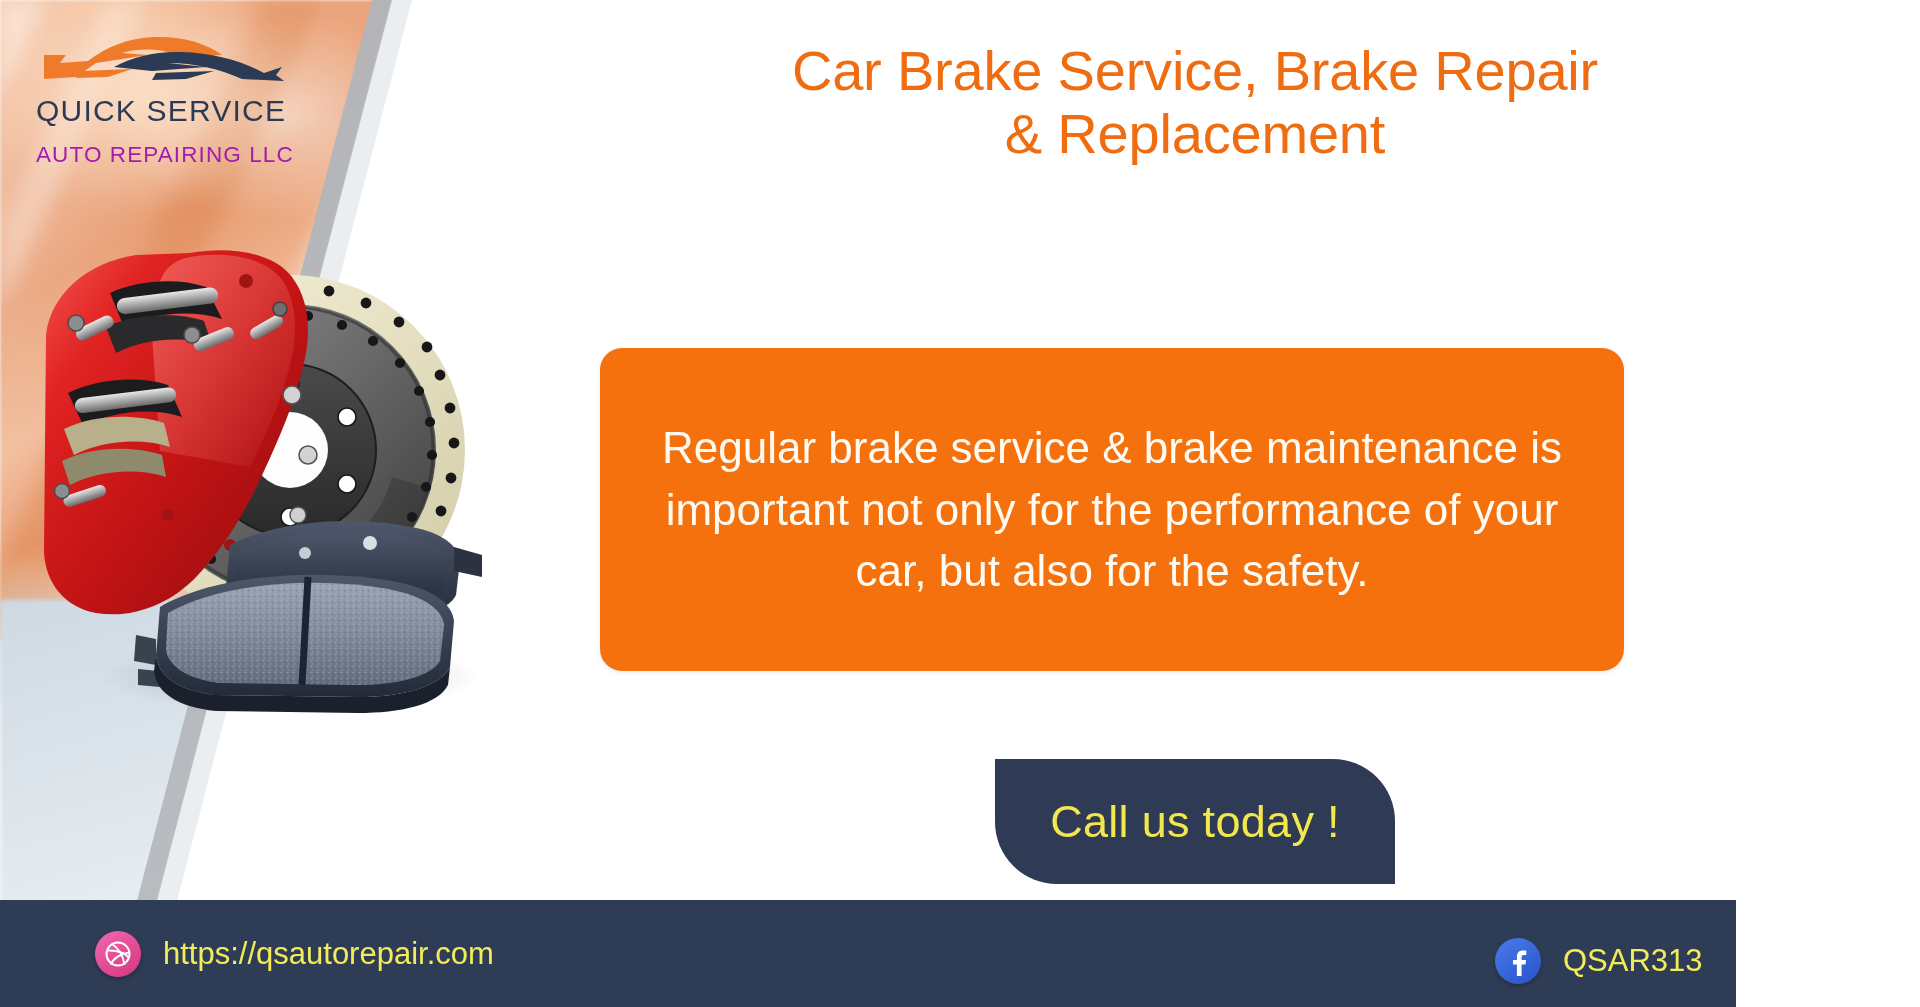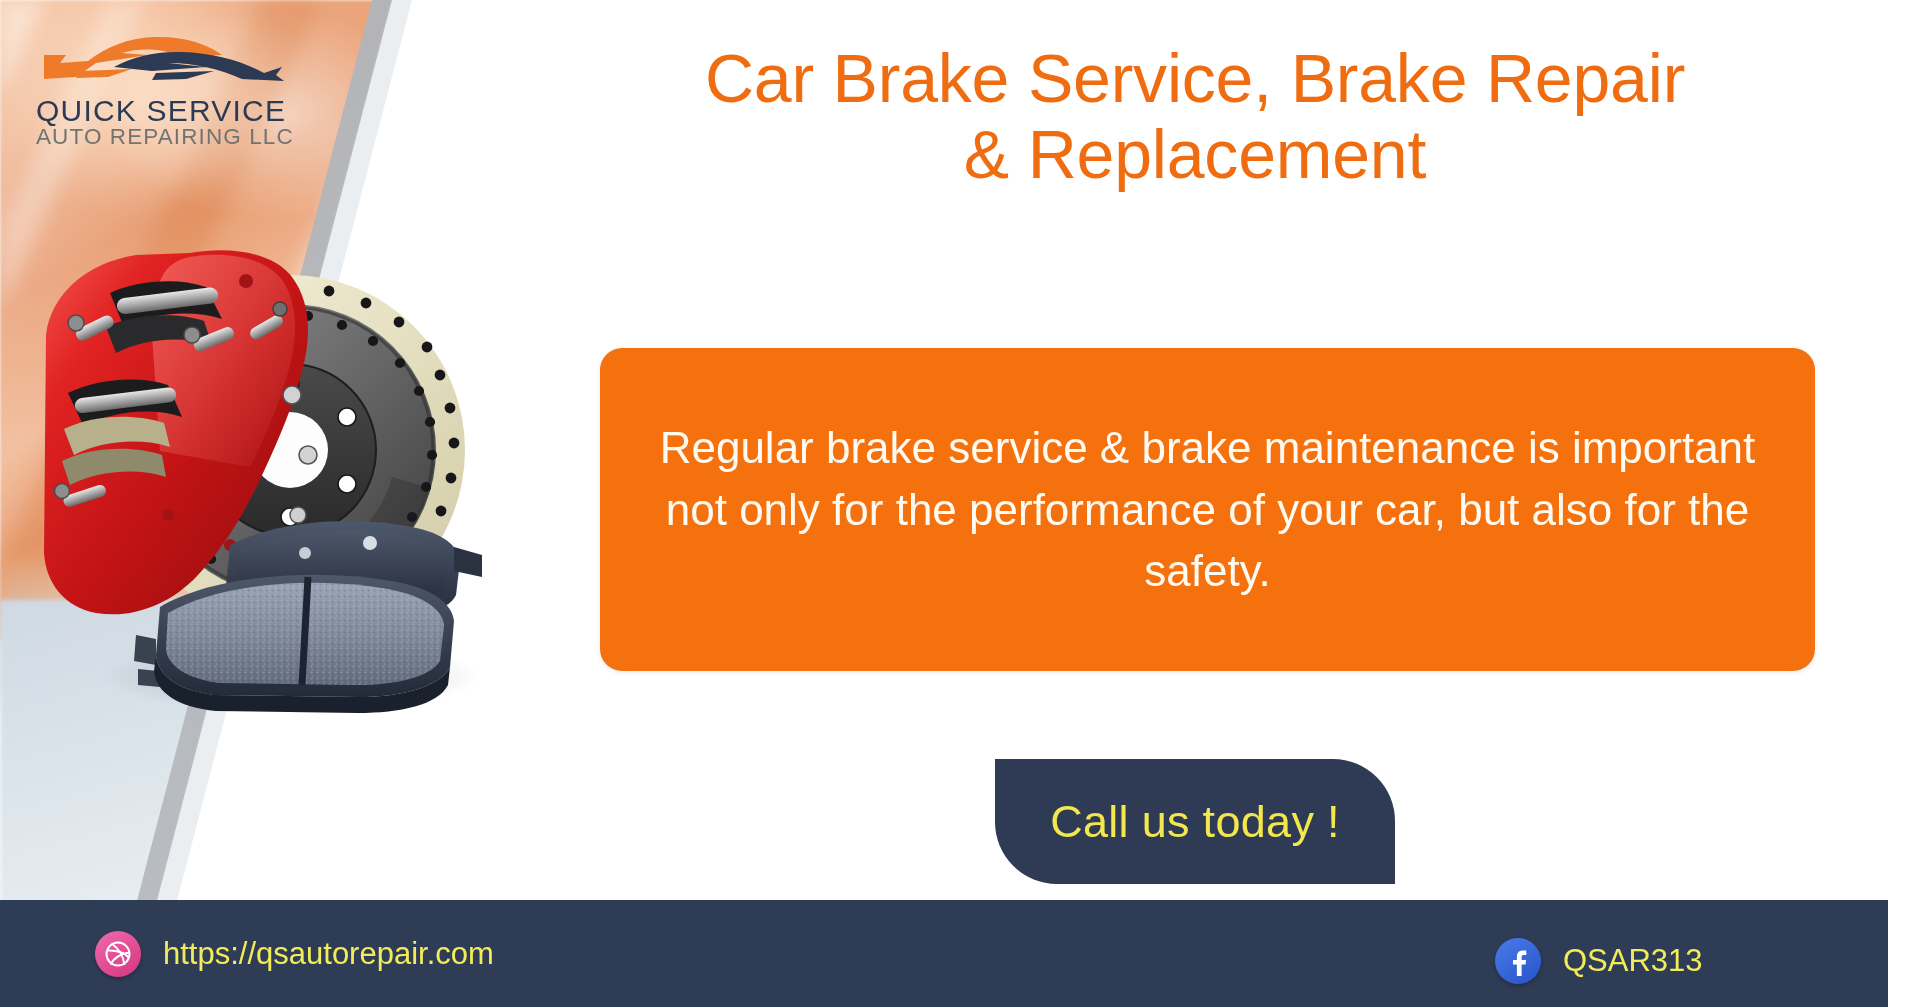--- a/index.html
+++ b/index.html
@@ -65,60 +65,60 @@
   }
 
   
   .logo{ position:absolute; left:36px; top:33px; width:262px; }
   .logo-car{ display:block; width:250px; height:52px; }
   .logo-l1{
     font-size:30px; letter-spacing:1.2px; color:#2d3a53; font-weight:400;
     line-height:1; margin-top:11px; white-space:nowrap;
   }
   .logo-l2{
-    font-size:22.5px; letter-spacing:1.1px; color:#737373; font-weight:400;
-    line-height:1; margin-top:0; white-space:nowrap;
+    font-size:22.5px; letter-spacing:1.1px; color:#a21caf; font-weight:400;
+    line-height:1; margin-top:18px; white-space:nowrap;
   }
 
   
   .brake{ position:absolute; left:40px; top:215px; width:470px; height:500px; }
   .brake svg{ display:block; }
 
   
   .headline{
     position:absolute; left:500px; top:40px; width:1390px;
-    text-align:center; color:#ef6c10; font-size:68px; line-height:1.12;
+    text-align:center; color:#ef6c10; font-size:56px; line-height:1.12;
     font-weight:400; letter-spacing:-.2px;
   }
   .headline .l2{ display:block;text-align:center; }
 
   
   .callout{
-    position:absolute; left:600px; top:348px; width:1215px; height:323px;
+    position:absolute; left:600px; top:348px; width:1024px; height:323px;
     background:#f4710d; border-radius:22px;
     display:flex; align-items:center; justify-content:center;
     box-shadow:0 2px 5px rgba(0,0,0,.07);
   }
   .callout p{
     color:#fffaf2; font-size:44px; line-height:1.40; text-align:center;
     padding:0 38px; font-weight:400;
   }
 
   
   .cta{
     position:absolute; left:995px; top:712px; width:400px; height:125px;
     background:#2f3a54;
     border-radius:0 62px 0 62px;
     display:flex; align-items:center; justify-content:center;margin-top:47px;
   }
   .cta span{ color:#f2e74c; font-size:45px; font-weight:400; letter-spacing:.3px; }
 
   
   .footer{
-    position:absolute; left:0; bottom:0; width:1888px; height:107px;
+    position:absolute; left:0; bottom:0; width:1736px; height:107px;
     background:#2e3c55; display:flex; align-items:center;
   }
   .fitem{ display:flex; align-items:center; position:absolute; }
   .fitem .ico{
     width:46px; height:46px; border-radius:50%;
     display:flex; align-items:center; justify-content:center;
     box-shadow:0 2px 4px rgba(0,0,0,.25); flex:none;
   }
   .fitem .txt{ color:#f2ec5a; font-size:31px; margin-left:22px; white-space:nowrap; }
   #f-web{ left:95px; }

